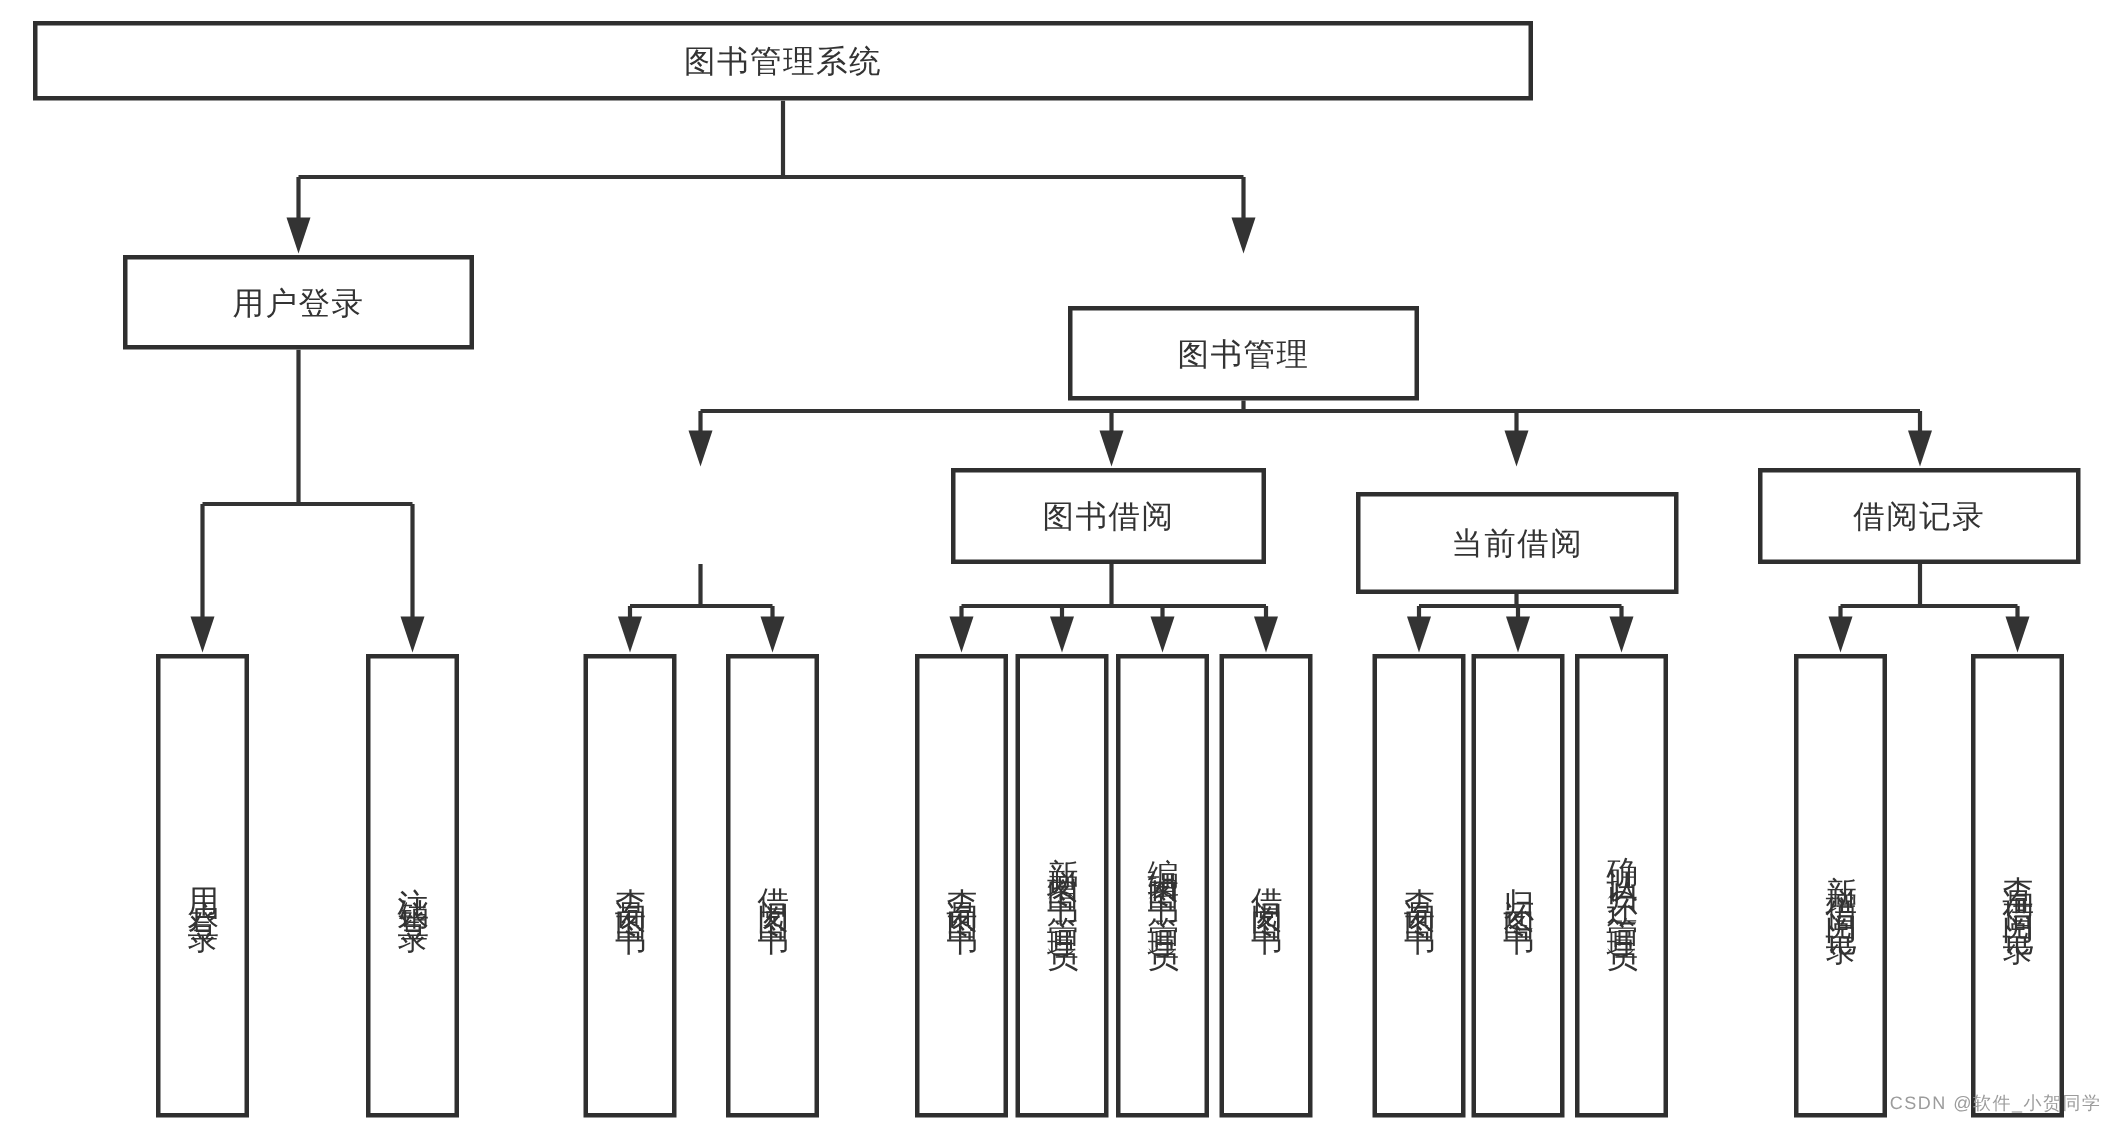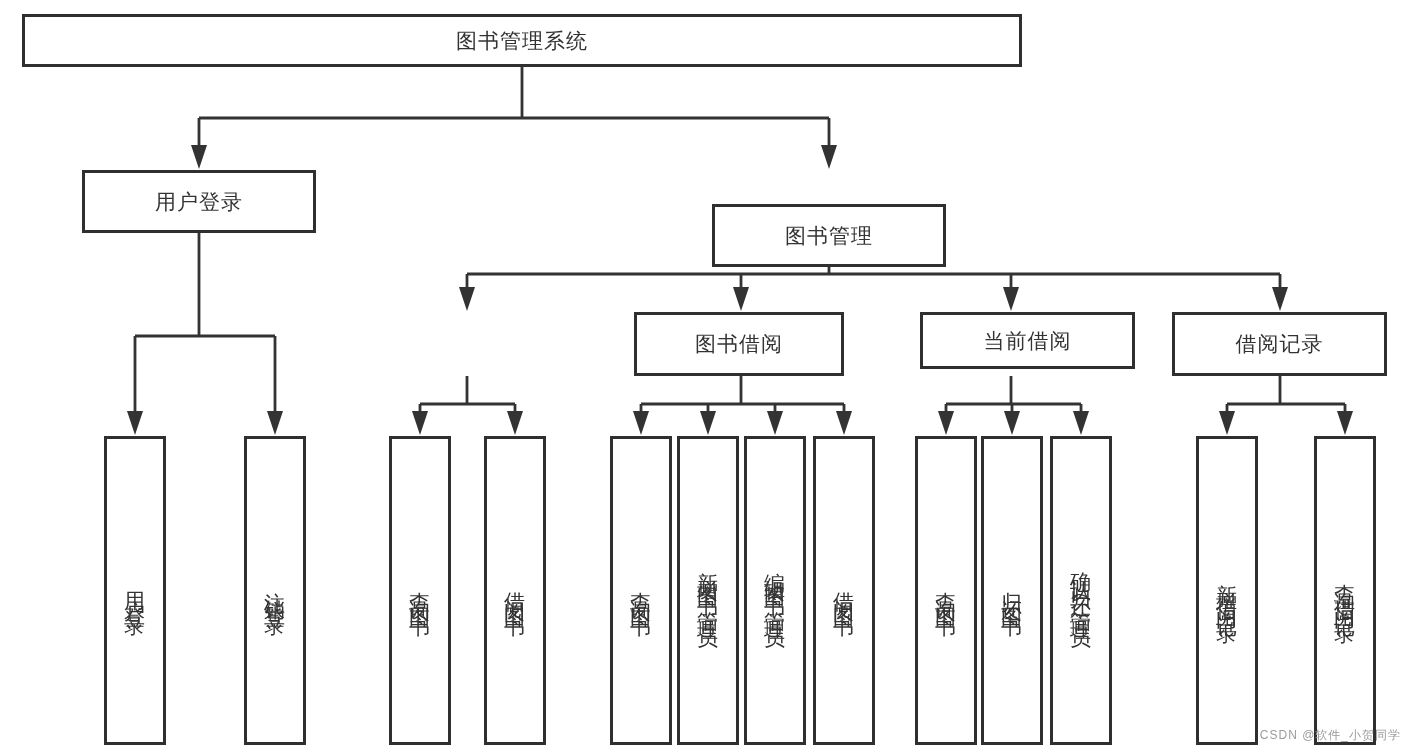--- a/index.html
+++ b/index.html
@@ -137,21 +137,21 @@
   <div class="box" style="left:82px;top:170px;width:234px;height:63px;">
     <span>用户登录</span>
   </div>
   <div class="box" style="left:712px;top:170px;width:234px;height:63px;margin-top:34px;">
     <span>图书管理</span>
   </div>
 
   <div class="box" style="left:634px;top:312px;width:210px;height:64px;">
     <span>图书借阅</span>
   </div>
-  <div class="box" style="left:904px;top:312px;width:215px;height:57px;margin-left:16px;">
+  <div class="box" style="left:904px;top:328px;width:215px;height:68px;">
     <span>当前借阅</span>
   </div>
   <div class="box" style="left:1172px;top:312px;width:215px;height:64px;">
     <span>借阅记录</span>
   </div>
 
   <div class="box leaf" style="left:104px;">
     <span class="vtext">用户登录</span>
   </div>
   <div class="box leaf" style="left:244px;">

